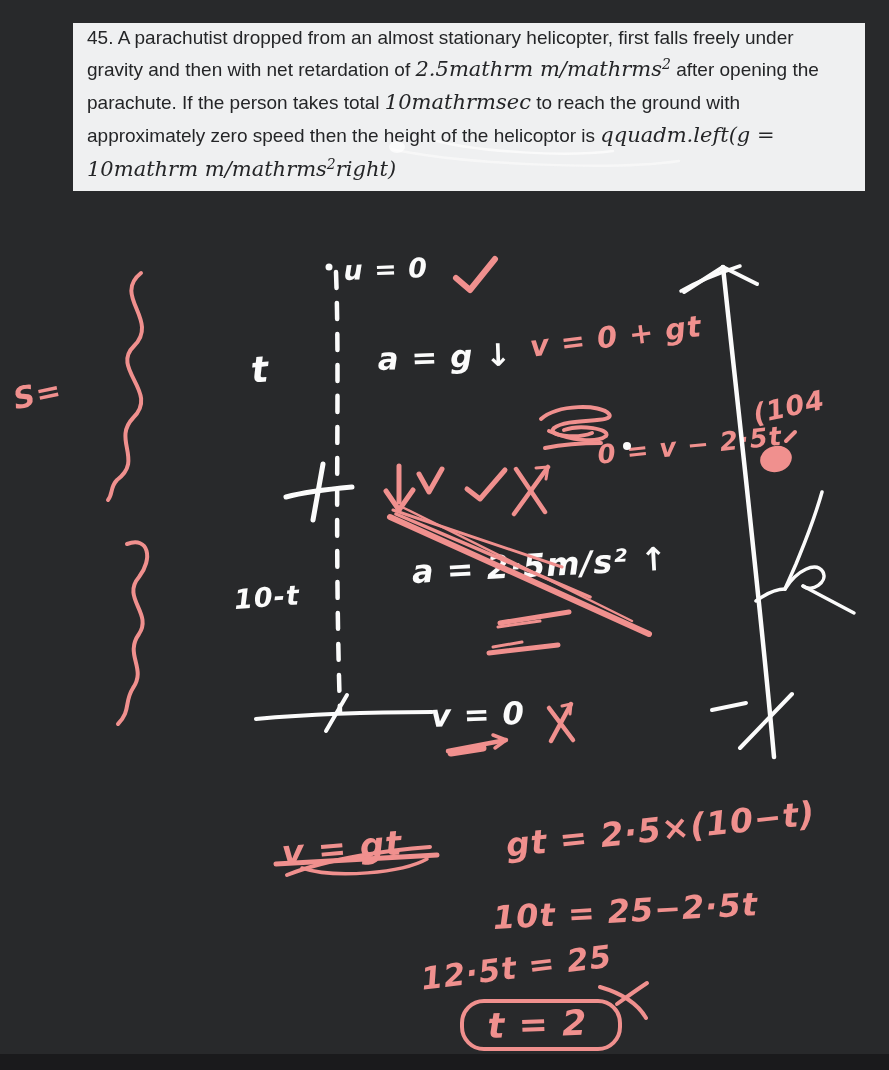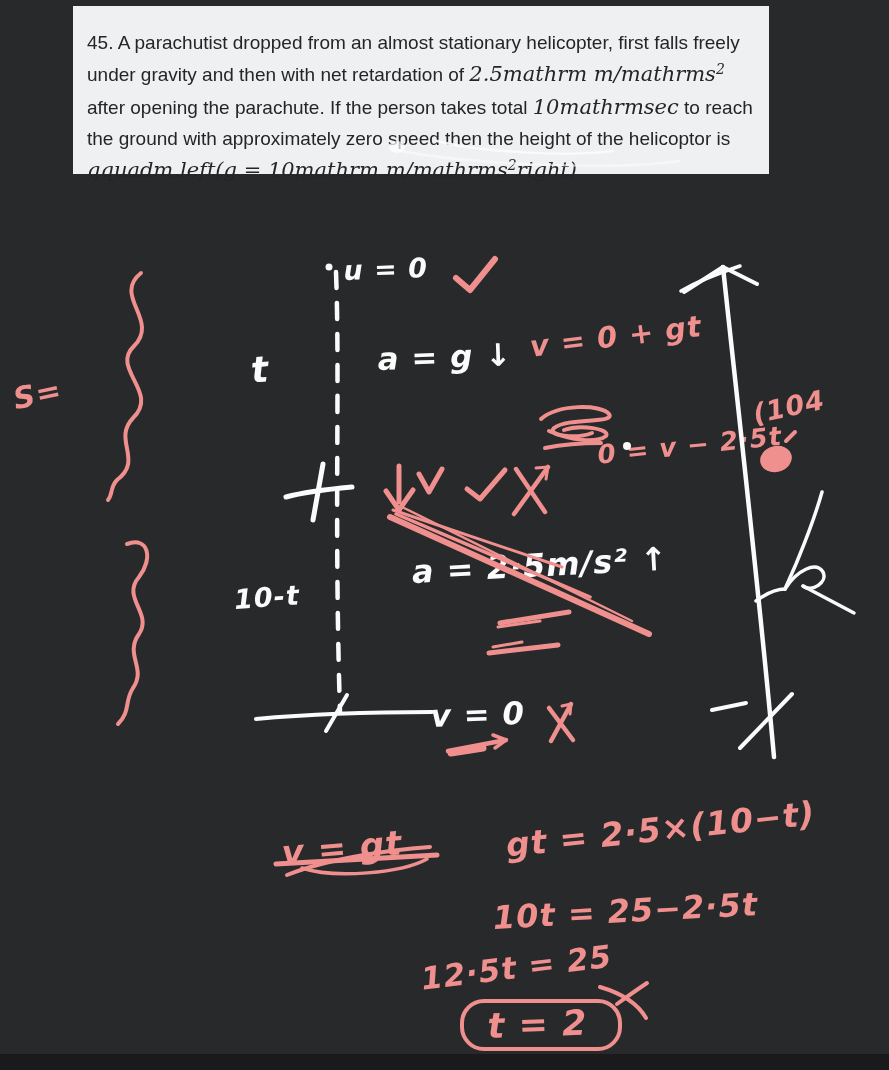--- a/index.html
+++ b/index.html
@@ -3,22 +3,22 @@
 <meta charset="utf-8">
 <style>
   html,body{margin:0;padding:0;}
   body{
     width:889px;height:1070px;position:relative;overflow:hidden;
     background:#28292b;
     font-family:"Liberation Sans",sans-serif;
   }
   
   .problem-box{
-    position:absolute;left:73px;top:6px;width:696px;height:168px;
-    background:#eff0f1;box-sizing:border-box;padding:22px 14px 0 14px;
+    position:absolute;left:73px;top:23px;width:792px;height:168px;
+    background:#eff0f1;box-sizing:border-box;padding:0 14px 0 14px;
   }
   .problem-text{
     margin:0;color:#242527;font-size:19px;line-height:1.58;
     font-family:"Liberation Sans",sans-serif;
   }
   .seg-plain{font-family:"Liberation Sans",sans-serif;}
   .seg-math{font-family:"DejaVu Serif",serif;font-style:italic;font-size:21px;}
   .seg-mathsup{font-family:"DejaVu Serif",serif;font-style:italic;font-size:14px;vertical-align:super;line-height:0;}
   
   .hand{

